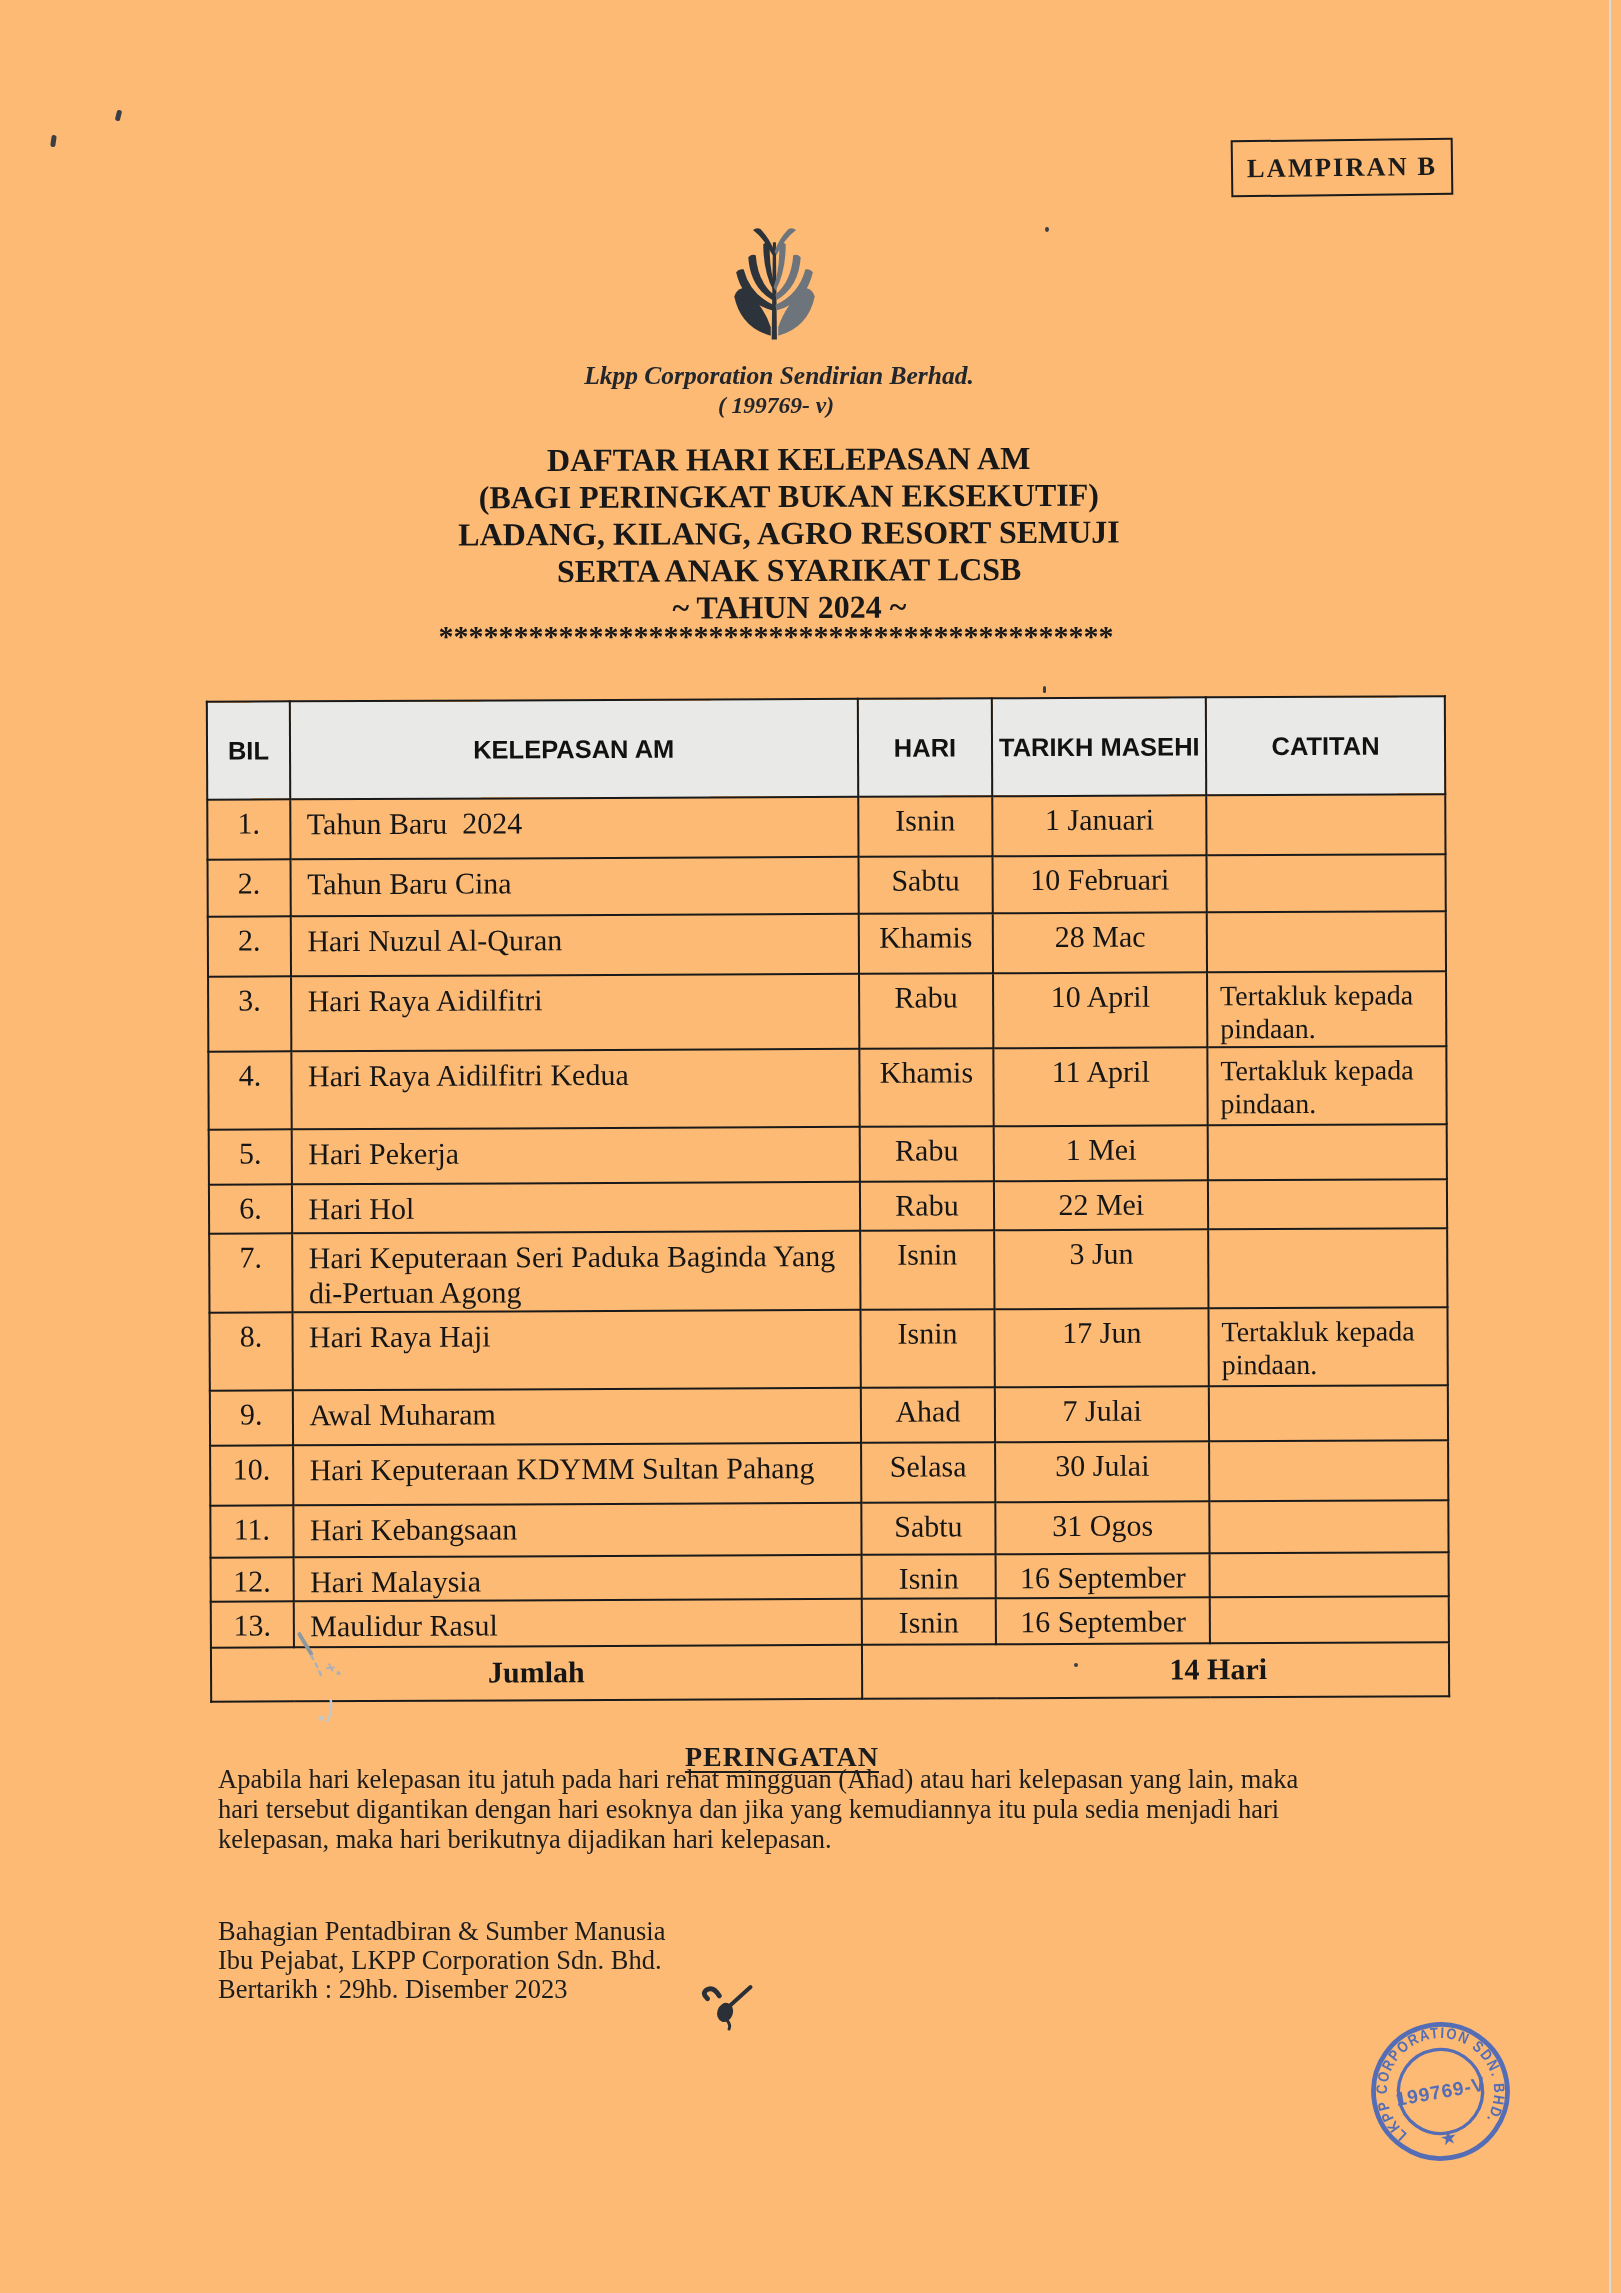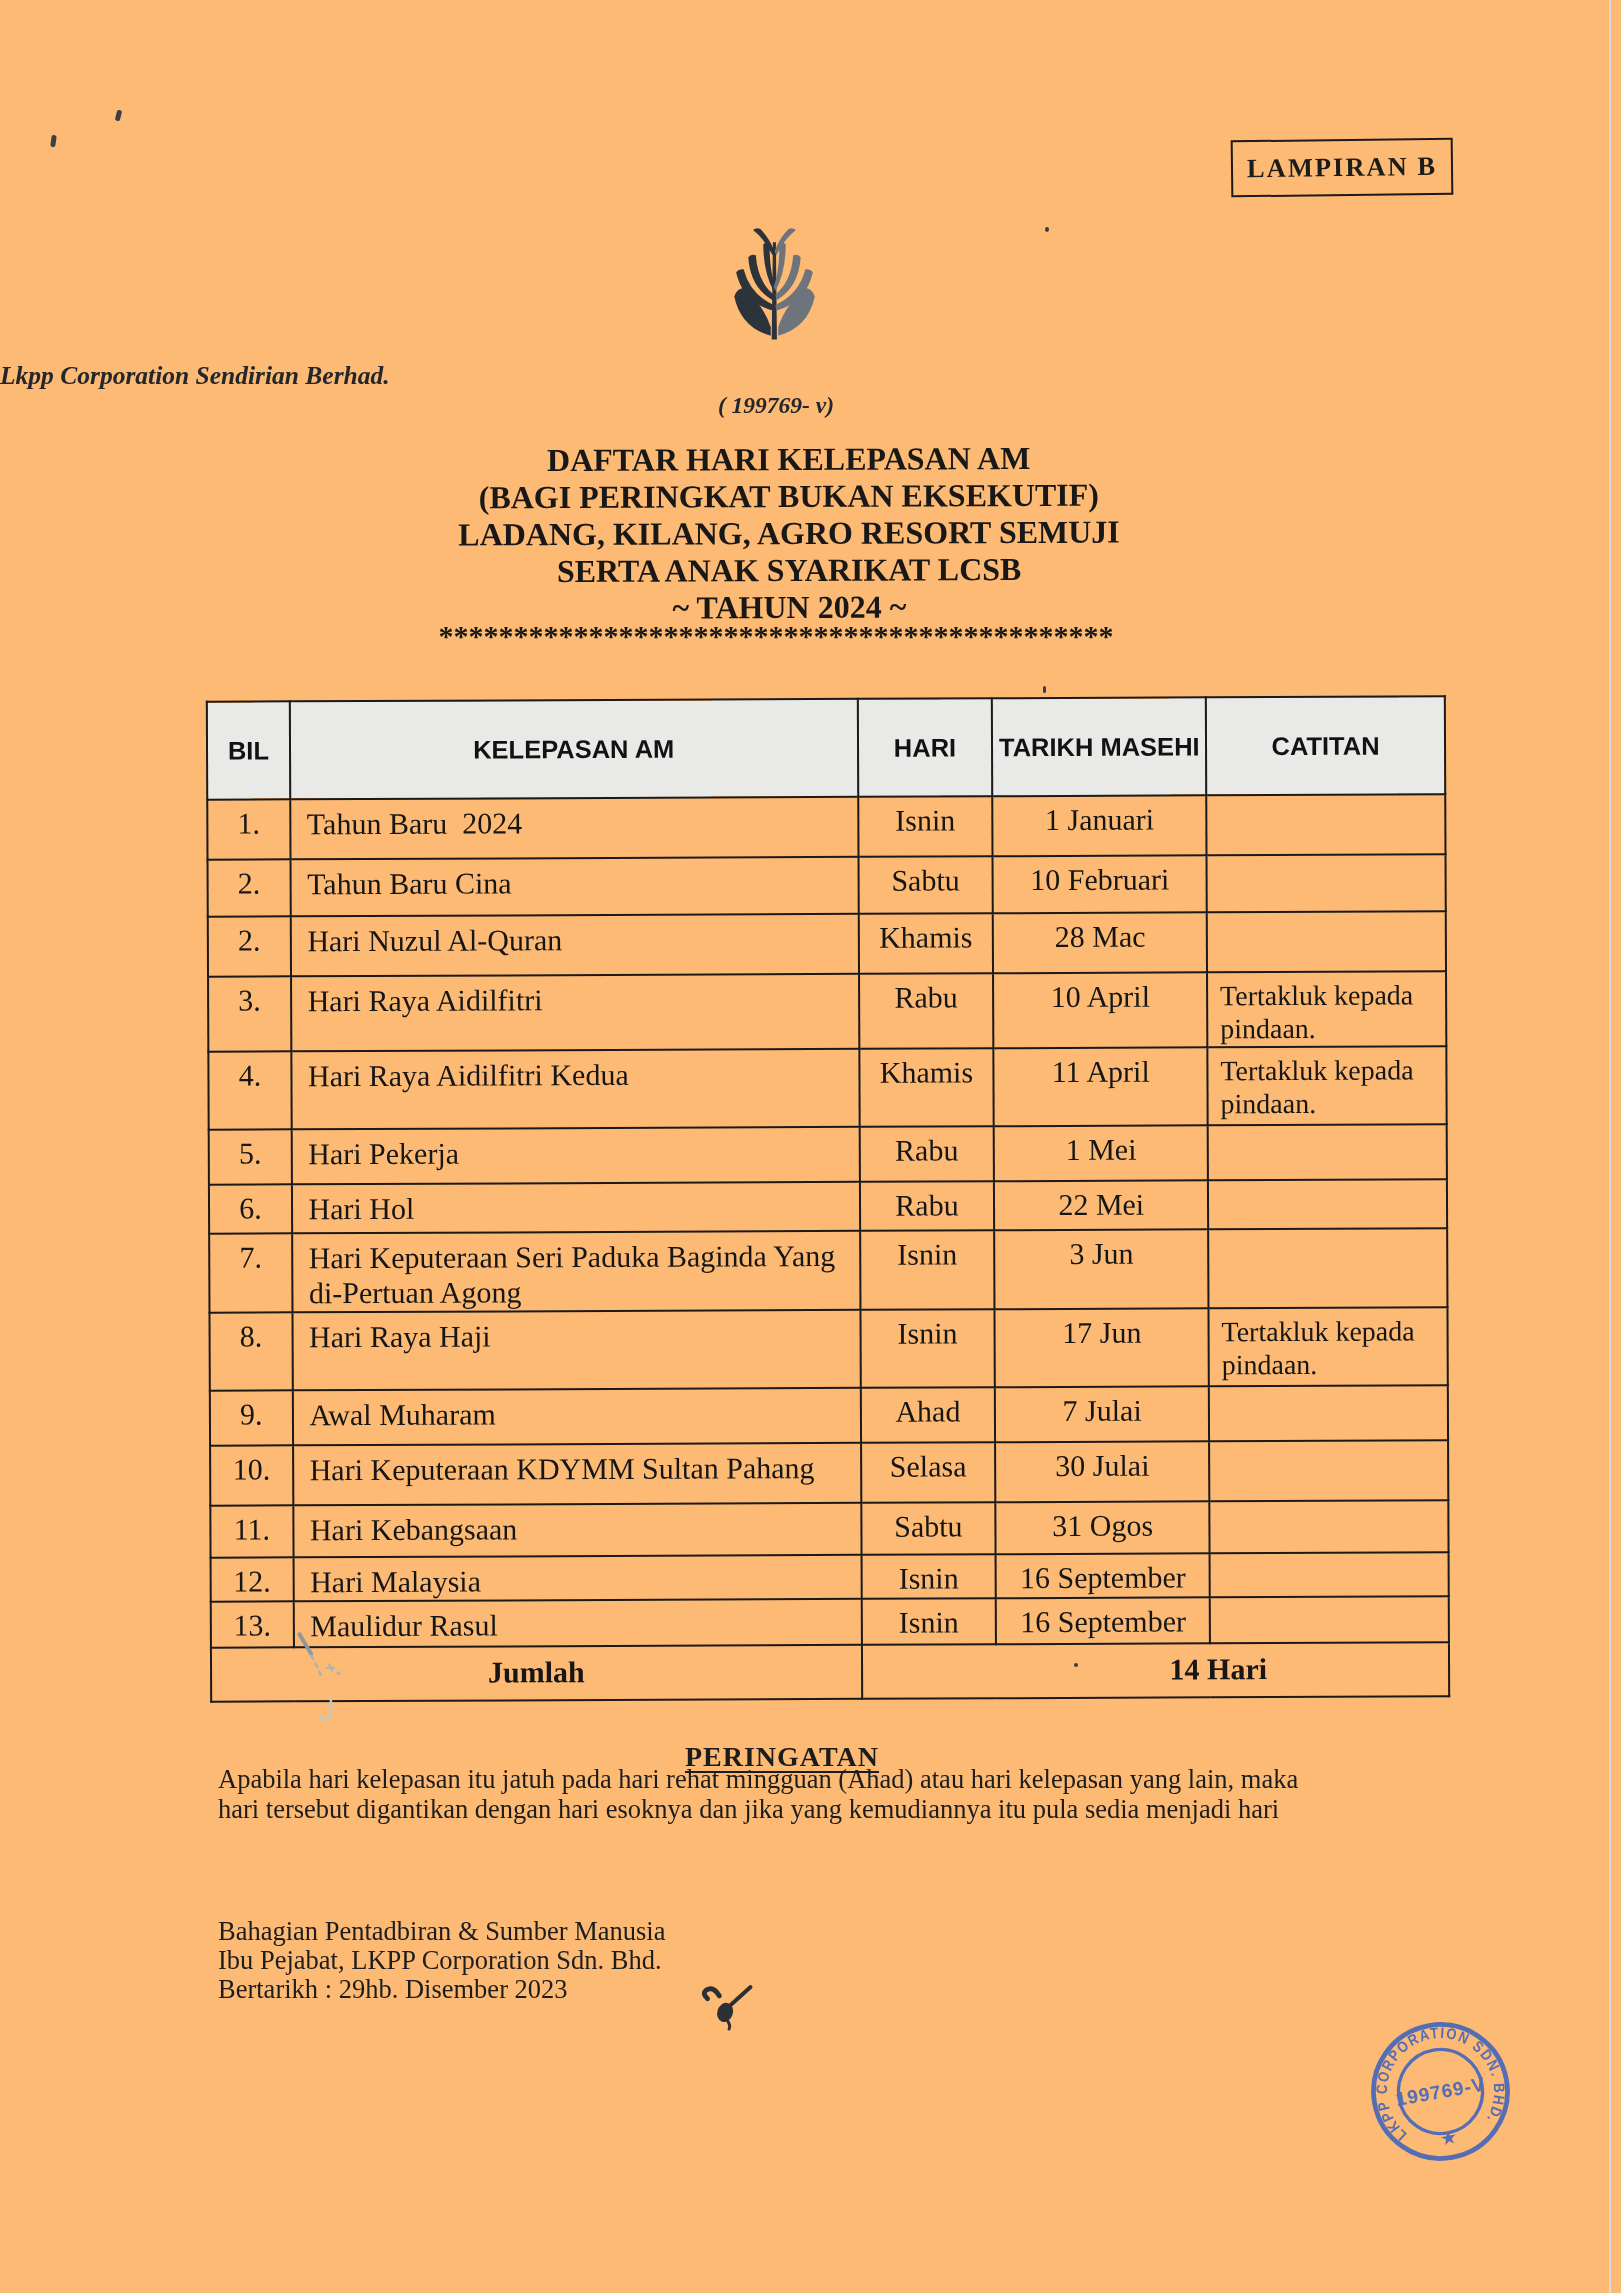--- a/index.html
+++ b/index.html
@@ -20,21 +20,21 @@
   .lampiran{
     position:absolute; left:1231px; top:139px; width:218px; height:53px;
     border:2.9px solid #1b1b1b; transform:rotate(-0.7deg);
     display:flex; align-items:center; justify-content:center;
     font-weight:bold; font-size:26.5px; letter-spacing:2px;
   }
 
   .logo{position:absolute; left:708px; top:216px; width:133px; height:131px;}
 
   .caption1{
-    position:absolute; left:0; right:63px; top:361px; 
+    position:absolute; left:0; right:63px; top:361px; text-align:center;
     font-style:italic; font-weight:bold; font-size:25.5px; color:#23272c;
     font-family:"Liberation Serif", serif;
   }
   .caption2{
     position:absolute; left:0; right:69px; top:392px; text-align:center;
     font-style:italic; font-weight:bold; font-size:23.5px; color:#23272c;
   }
 
   .title-block{
     position:absolute; left:0; right:43px; top:441px; text-align:center;
@@ -263,20 +263,21 @@
     <path d="M 56,42 l 4,8 m -7,-3 l 9,-1" stroke="#aab1b8" stroke-width="2" fill="none"></path>
     <circle cx="66" cy="52" r="2" fill="#aab1b8"></circle>
     <path d="M 58,78 q 2,14 -4,24" stroke="#c3c8cd" stroke-width="2.5" fill="none"></path>
     <circle cx="48" cy="98" r="2.5" fill="#c3c8cd"></circle>
   </svg>
 
   <div class="notice-title">PERINGATAN</div>
   <div class="notice-body">
     <div>Apabila hari kelepasan itu jatuh pada hari rehat mingguan (Ahad) atau hari kelepasan yang lain, maka</div>
     <div>hari tersebut digantikan dengan hari esoknya dan jika yang kemudiannya itu pula sedia menjadi hari</div>
+    <div>kelepasan, maka hari berikutnya dijadikan hari kelepasan.</div>
   </div>
   <div class="issuer">
     <div>Bahagian Pentadbiran &amp; Sumber Manusia</div>
     <div>Ibu Pejabat, LKPP Corporation Sdn. Bhd.</div>
     <div>Bertarikh : 29hb. Disember 2023</div>
   </div>
 
   <svg class="tickmark" width="88" height="69" viewBox="0 0 90 70">
     <path d="M 22,24 Q 16,19 21,15 Q 28,11 34,21" stroke="#2b3036" stroke-width="5" fill="none" stroke-linecap="round"></path>
     <ellipse cx="40" cy="38" rx="8" ry="10" fill="#2b3036" transform="rotate(18 40 38)"></ellipse>

